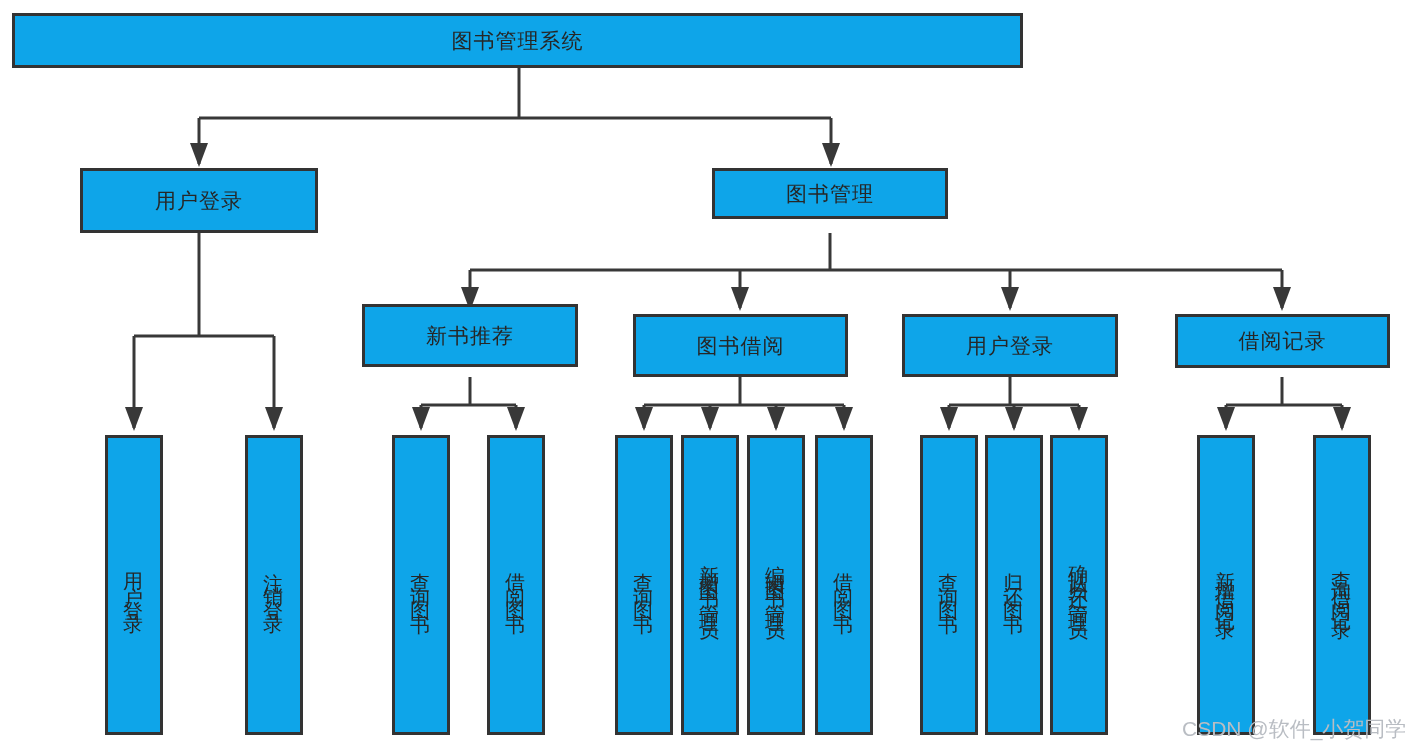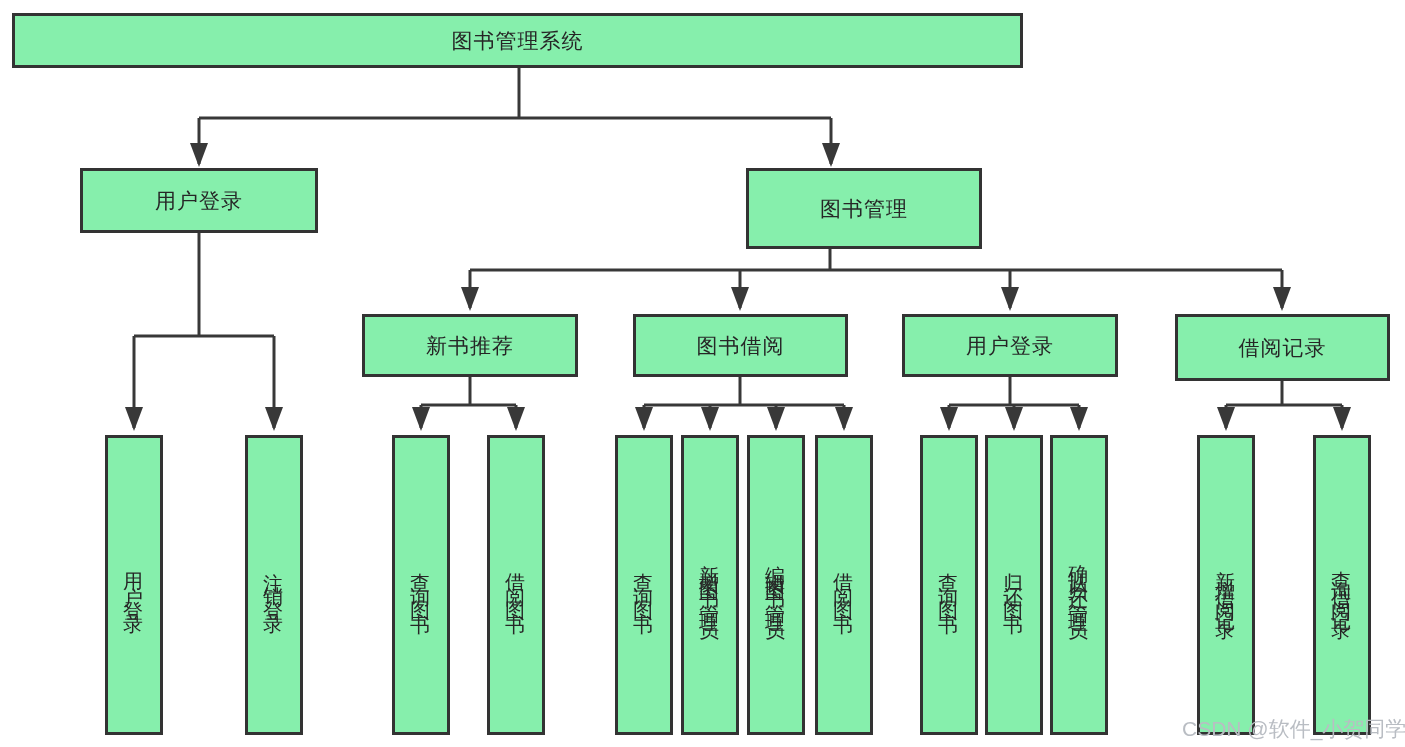--- a/index.html
+++ b/index.html
@@ -4,21 +4,21 @@
 <style>
   html,body{margin:0;padding:0;}
   body{
     width:1405px;height:747px;position:relative;background:#ffffff;
     font-family:"Liberation Sans","DejaVu Sans",sans-serif;
     overflow:hidden;
   }
   .canvas{position:absolute;inset:0;}
   svg.connectors{position:absolute;left:0;top:0;width:1405px;height:747px;}
   .box{
-    position:absolute;box-sizing:border-box;background:#86efac;
+    position:absolute;box-sizing:border-box;background:#0ea5e9;
     border:3px solid #333333;display:flex;align-items:center;justify-content:center;
     color:#262626;
   }
   .box.h span{font-size:21px;letter-spacing:1px;white-space:nowrap;}
   .box.v{writing-mode:vertical-rl;}
   .box.v span{
     writing-mode:vertical-rl;font-size:20px;letter-spacing:14px;
     white-space:nowrap;
   }
   .box.v-med span{letter-spacing:10px;}
@@ -83,34 +83,34 @@
     </g>
   </svg>
 
   <div class="box h" style="left:12px;top:13px;width:1011px;height:55px;">
     <span>图书管理系统</span>
   </div>
 
   <div class="box h" style="left:80px;top:168px;width:238px;height:65px;">
     <span>用户登录</span>
   </div>
-  <div class="box h" style="left:712px;top:168px;width:236px;height:81px;margin-left:34px;">
+  <div class="box h" style="left:712px;top:168px;width:236px;height:51px;">
     <span>图书管理</span>
   </div>
 
-  <div class="box h" style="left:362px;top:314px;width:216px;height:63px;">
+  <div class="box h" style="left:362px;top:304px;width:216px;height:63px;">
     <span>新书推荐</span>
   </div>
   <div class="box h" style="left:633px;top:314px;width:215px;height:63px;text-align:right;">
     <span>图书借阅</span>
   </div>
   <div class="box h" style="left:902px;top:314px;width:216px;height:63px;">
     <span>用户登录</span>
   </div>
-  <div class="box h" style="left:1175px;top:314px;width:215px;height:67px;text-align:center;">
+  <div class="box h" style="left:1175px;top:314px;width:215px;height:54px;text-align:center;">
     <span>借阅记录</span>
   </div>
 
   <div class="box v" style="left:105px;top:435px;width:58px;height:300px;">
     <span>用户登录</span>
   </div>
   <div class="box v" style="left:245px;top:435px;width:58px;height:300px;">
     <span>注销登录</span>
   </div>
 

